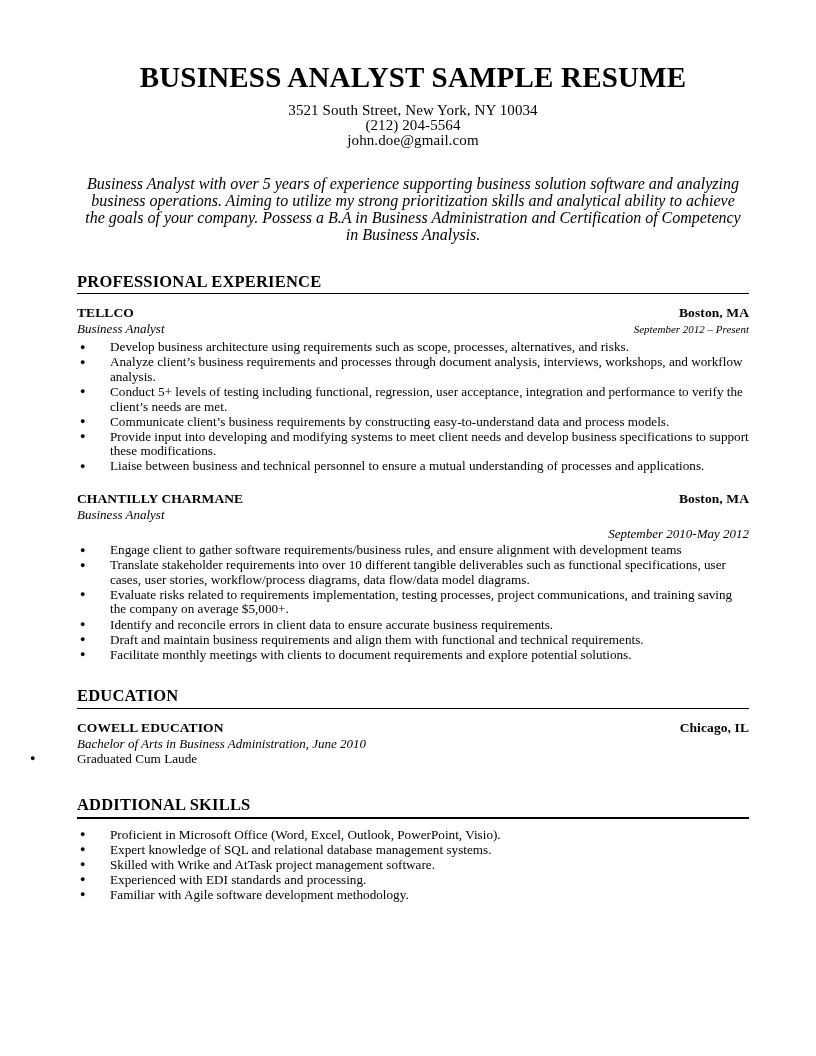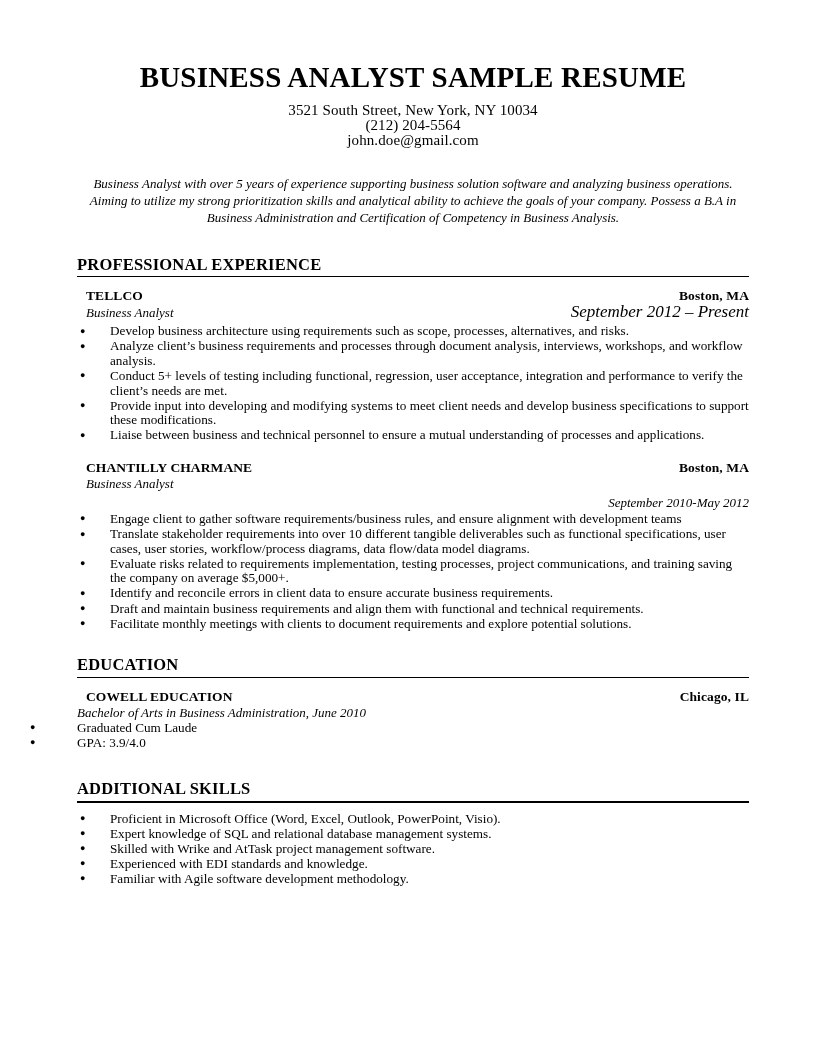--- a/index.html
+++ b/index.html
@@ -47,21 +47,21 @@
     font-size: 15px;
     line-height: 15px;
     letter-spacing: 0.1px;
   }
 
   
   .summary {
     margin-top: 27px;
     text-align: center;
     font-style: italic;
-    font-size: 13px;
+    font-size: 16px;
     line-height: 17px;
     padding: 0 4px;
   }
 
   
   .section {
     margin-top: 30px;
   }
   .section-heading {
     font-size: 16.5px;
@@ -83,40 +83,39 @@
 
   
   .entry {
     margin-top: 11px;
   }
   .entry-row {
     display: flex;
     justify-content: space-between;
     align-items: baseline;
     line-height: 16px;
-    margin-left: 9px;
   }
   .org-name {
     font-size: 13.5px;
     font-weight: bold;
     letter-spacing: 0.1px;
   }
   .org-loc {
     font-size: 13.5px;
     font-weight: bold;
     letter-spacing: 0.1px;
     white-space: nowrap;
     text-align: center;
   }
   .job-title {
     font-size: 13px;
     font-style: italic;
   }
   .job-dates {
-    font-size: 17px;
+    font-size: 11px;
     font-style: italic;
     white-space: nowrap;
   }
   .dates-own-line {
     text-align: right;
     font-size: 13px;
     font-style: italic;
     line-height: 17px;
     margin-top: 2px;
   }
@@ -183,20 +182,21 @@
           <span class="org-loc">Boston, MA</span>
         </div>
         <div class="entry-row">
           <span class="job-title">Business Analyst</span>
           <span class="job-dates">September 2012 – Present</span>
         </div>
         <ul class="bullets">
           <li>Develop business architecture using requirements such as scope, processes, alternatives, and risks.</li>
           <li>Analyze client’s business requirements and processes through document analysis, interviews, workshops, and workflow analysis.</li>
           <li>Conduct 5+ levels of testing including functional, regression, user acceptance, integration and performance to verify the client’s needs are met.</li>
+          <li>Communicate client’s business requirements by constructing easy-to-understand data and process models.</li>
           <li>Provide input into developing and modifying systems to meet client needs and develop business specifications to support these modifications.</li>
           <li>Liaise between business and technical personnel to ensure a mutual understanding of processes and applications.</li>
         </ul>
       </div>
 
       <div class="entry" style="margin-top:17px;">
         <div class="entry-row">
           <span class="org-name">CHANTILLY CHARMANE</span>
           <span class="org-loc">Boston, MA</span>
         </div>
@@ -220,32 +220,31 @@
       <div class="section-rule"></div>
 
       <div class="entry">
         <div class="entry-row">
           <span class="org-name">COWELL EDUCATION</span>
           <span class="org-loc">Chicago, IL</span>
         </div>
         <div class="edu-sub">Bachelor of Arts in Business Administration, June 2010</div>
         <ul class="bullets outdent" style="margin-top:0;">
           <li>Graduated Cum Laude</li>
-          <li>GPA: 3.9/4.0</li>
         </ul>
       </div>
     </div>
 
     <div class="section" style="margin-top:30px;">
       <div class="section-heading">ADDITIONAL SKILLS</div>
       <div class="section-rule thick"></div>
 
       <ul class="bullets" style="margin-top:9px;">
         <li>Proficient in Microsoft Office (Word, Excel, Outlook, PowerPoint, Visio).</li>
         <li>Expert knowledge of SQL and relational database management systems.</li>
         <li>Skilled with Wrike and AtTask project management software.</li>
-        <li>Experienced with EDI standards and knowledge.</li>
+        <li>Experienced with EDI standards and processing.</li>
         <li>Familiar with Agile software development methodology.</li>
       </ul>
     </div>
 
   </div>
 </div>
 
 </body></html>

